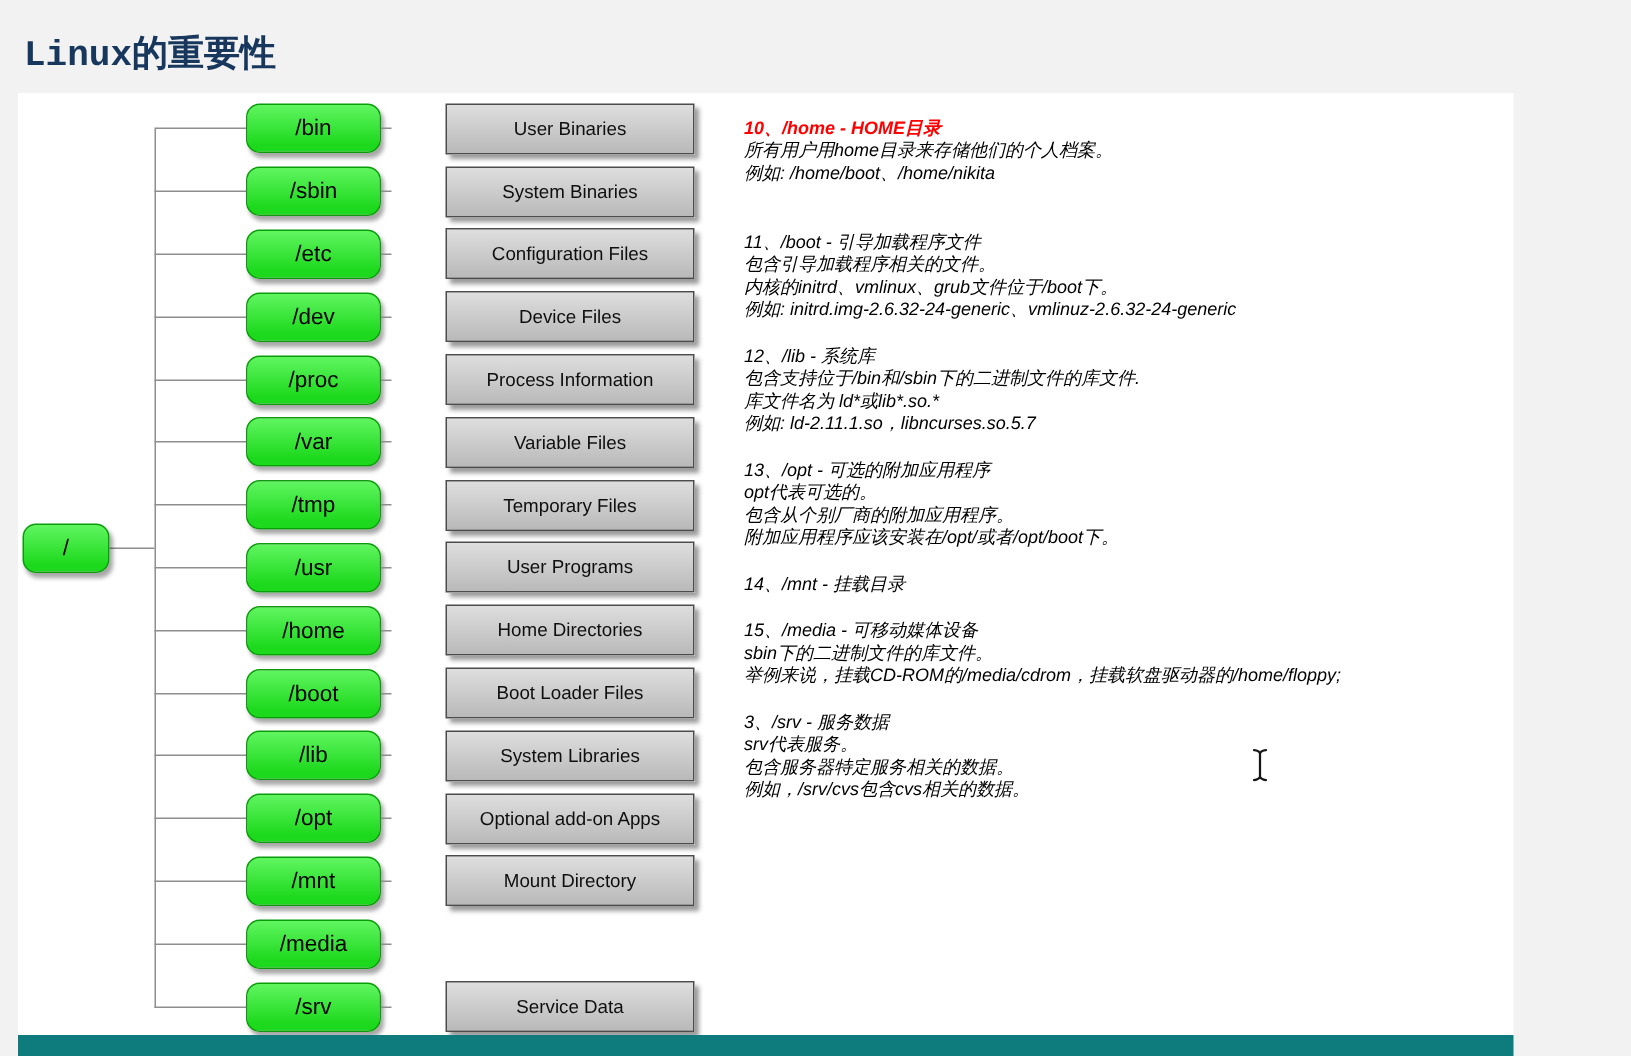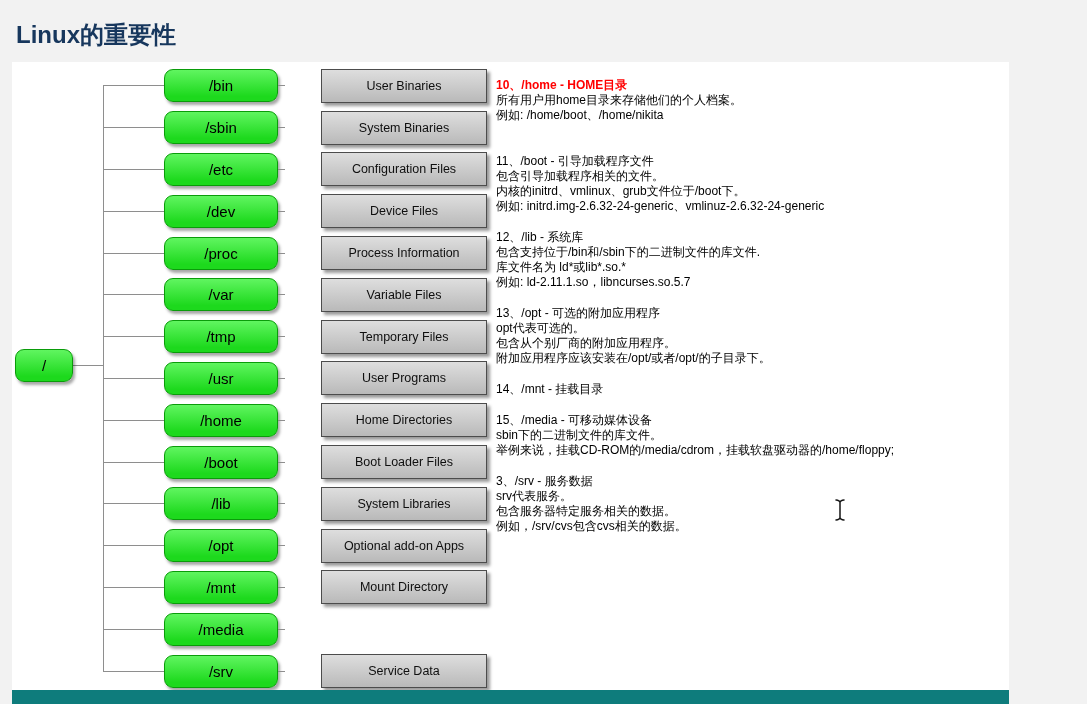--- a/index.html
+++ b/index.html
@@ -8,36 +8,37 @@
     position: relative;
     overflow: hidden;
     background: var(--page-background, #f2f2f2);
     font-family: "Liberation Sans", "DejaVu Sans", sans-serif;
     color: #000;
   }
   .page-title {
     position: absolute; left: 16px; top: 19px;
     font-size: 24px; font-weight: bold;
     color: var(--title-color, #17375d);
+    font-family: Liberation Mono, monospace;
   }
   .panel {
     position: absolute; left: 12px; top: 62px;
     width: 997px; height: 628px;
     background: #ffffff;
   }
   .bottom-bar {
     position: absolute; left: 12px; top: 690px;
     width: 997px; height: 14px;
     background: var(--bottom-bar, #0e7c7c);
   }
   
   .trunk { position: absolute; left: 91px; top: 24px; width: 1px; height: 586px; background: #8e8e8e; }
   .root-link { position: absolute; left: 61px; top: 303px; width: 30px; height: 1px; background: #8e8e8e; }
   .dir-box {
-    width: 114px; height: 33px; flex: 0 0 auto;
+    width: 90px; height: 33px; flex: 0 0 auto;
     border: 1px solid #0a9c0a; border-radius: 9px;
     background: linear-gradient(180deg, #60f560 0%, var(--dir-box-fill, #1dd91d) 85%);
     box-shadow: 2px 3px 3px rgba(0,0,0,0.35);
     display: flex; align-items: center; justify-content: center;
     font-size: 15px; color: #000;
   }
   .dir-box.root { position: absolute; left: 3px; top: 287px; width: 58px; }
   .rows { position: absolute; left: 91px; top: 3px; }
   .tree-row { display: flex; align-items: center; height: 41.8px; }
   .branch { width: 61px; height: 1px; background: #8e8e8e; flex: 0 0 auto; }
@@ -48,21 +49,21 @@
     background: linear-gradient(180deg, #dedede, var(--desc-box-fill, #b9b9b9));
     box-shadow: 3px 3px 3px rgba(0,0,0,0.4);
     display: flex; align-items: center; justify-content: center;
     font-size: 12.5px; color: #0f0f0f; margin-left: 36px;
   }
   
   .notes {
     position: absolute; left: 484px; top: 16px; width: 505px;
     font-size: 12px; line-height: 15px; white-space: nowrap; color: #000;
   }
-  .note { margin-bottom: 16px; }
+  .note { margin-bottom: 16px; font-style: italic; }
   .note.first { margin-bottom: 31px; }
   .note-heading.highlight { color: var(--note-highlight, #ff0000); font-weight: bold; }
   
   .ibeam { position: absolute; left: 832px; top: 498px; }
 </style>
 </head>
 <body>
 
 <h1 class="page-title">Linux的重要性</h1>
 
@@ -179,21 +180,21 @@
     <div class="note">
       <div class="note-heading">12、/lib - 系统库</div>
       <div class="note-line">包含支持位于/bin和/sbin下的二进制文件的库文件.</div>
       <div class="note-line">库文件名为 ld*或lib*.so.*</div>
       <div class="note-line">例如: ld-2.11.1.so，libncurses.so.5.7</div>
     </div>
     <div class="note">
       <div class="note-heading">13、/opt - 可选的附加应用程序</div>
       <div class="note-line">opt代表可选的。</div>
       <div class="note-line">包含从个别厂商的附加应用程序。</div>
-      <div class="note-line">附加应用程序应该安装在/opt/或者/opt/的子目录下。</div>
+      <div class="note-line">附加应用程序应该安装在/opt/或者/opt/boot下。</div>
     </div>
     <div class="note">
       <div class="note-heading">14、/mnt - 挂载目录</div>
     </div>
     <div class="note">
       <div class="note-heading">15、/media - 可移动媒体设备</div>
       <div class="note-line">sbin下的二进制文件的库文件。</div>
       <div class="note-line">举例来说，挂载CD-ROM的/media/cdrom，挂载软盘驱动器的/home/floppy;</div>
     </div>
     <div class="note">

